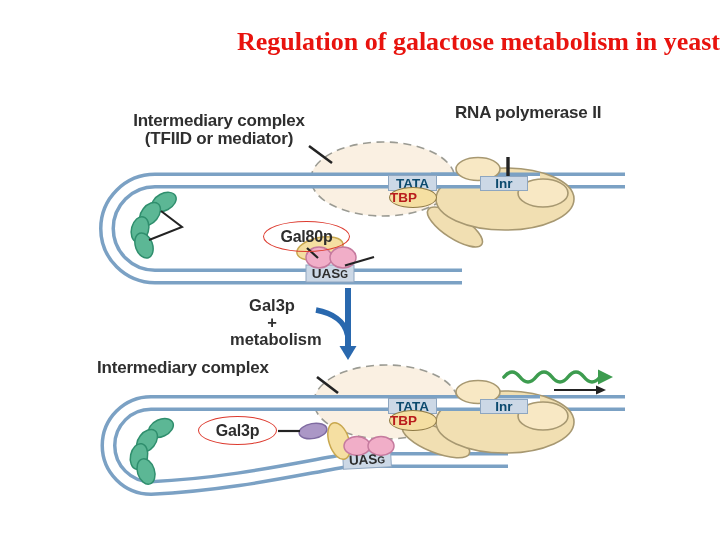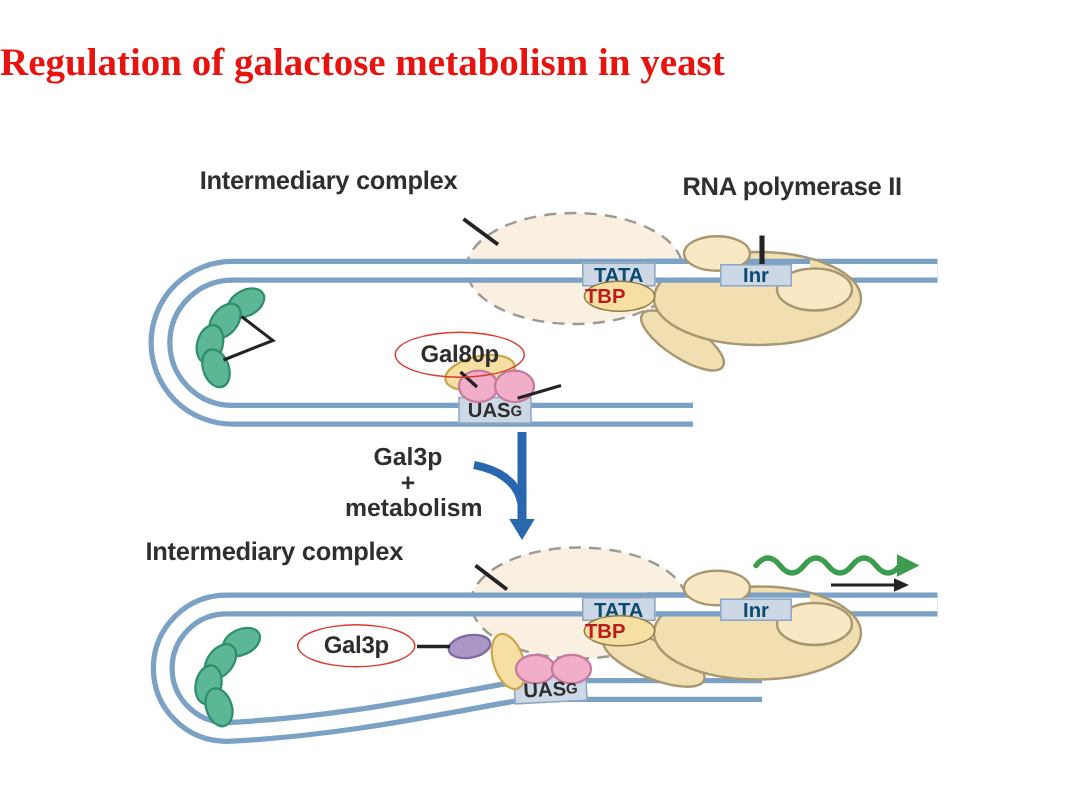--- a/index.html
+++ b/index.html
@@ -16,21 +16,21 @@
   .grn{fill:var(--hmg-green,#5cb795);stroke:#2f8e6d;stroke-width:1.5;}
   .pnk{fill:var(--gal4p-pink,#f1aec8);stroke:#c57a9e;stroke-width:1.5;}
   .ylw{fill:var(--gal80p-yellow,#f5dfa2);stroke:#c9a84f;stroke-width:1.5;}
   .prp{fill:var(--gal3p-purple,#ab97c6);stroke:#7f6ba1;stroke-width:1.5;}
   .ptr{stroke:#232323;fill:none;}
   .uasbox{fill:var(--box-blue,#c9d4e2);stroke:#8fa6c0;stroke-width:1;}
   .bluearrow{stroke:var(--arrow-blue,#2968ae);fill:none;}
   .wave{stroke:var(--rna-green,#3d9c4f);stroke-width:3.6;fill:none;stroke-linecap:round;}
 
   
-  .title{position:absolute;top:27px;left:0;width:720px;text-align:left;
+  .title{position:absolute;top:27px;left:0;width:720px;text-align:right;
          font:bold 26px "Liberation Serif",serif;color:var(--title-red,#e8130e);}
   .lbl{position:absolute;font:bold 17px "Liberation Sans",sans-serif;
        color:var(--label-dark,#2f2f2f);line-height:1.06;letter-spacing:-0.2px;}
   .box{position:absolute;background:var(--box-blue,#ccd8e6);border:1px solid #8ea6c0;
        font:bold 13.5px "Liberation Sans",sans-serif;color:#0c4a6e;
        display:flex;align-items:center;justify-content:center;box-sizing:border-box;}
   .tbp{position:absolute;background:var(--gal80p-yellow,#f3dfa4);border:1.6px solid #8f7a45;
        border-radius:50%;font:bold 13.5px "Liberation Sans",sans-serif;color:#b91c1c;
        display:flex;align-items:center;justify-content:flex-start;box-sizing:border-box;}
   .redc{position:absolute;border:1.8px solid var(--highlight-red,#dd3b2f);border-radius:50%;
@@ -109,22 +109,23 @@
     <path class="wave" d="M 504 377 q 8 -10 16 0 t 16 0 t 16 0 t 16 0 t 16 0 t 16 0"></path>
     <polygon fill="var(--rna-green,#3d9c4f)" points="598,369.5 613,377 598,384.5"></polygon>
     <path class="ptr" stroke-width="2" d="M 554 390 L 597 390"></path>
     <polygon fill="#232323" points="596,385.5 606,390 596,394.5"></polygon>
   </svg>
 
   <div class="title">Regulation of galactose metabolism in yeast</div>
 
   <div class="lbl" style="left:103px;top:112px;width:232px;text-align:center;">
     <div>Intermediary complex</div>
+    <div>(TFIID or mediator)</div>
   </div>
-  <div class="lbl" style="left:455px;top:116px;">
+  <div class="lbl" style="left:455px;top:104px;">
     <div>RNA polymerase II</div>
   </div>
   <div class="redc" style="left:263px;top:221px;width:87px;height:31px;">
     <span>Gal80p</span>
   </div>
   <div class="box" style="left:388px;top:175px;width:49px;height:16px;">
     <span>TATA</span>
   </div>
   <div class="tbp" style="left:389px;top:187px;width:48px;height:21px;">
     <span>TBP</span>

